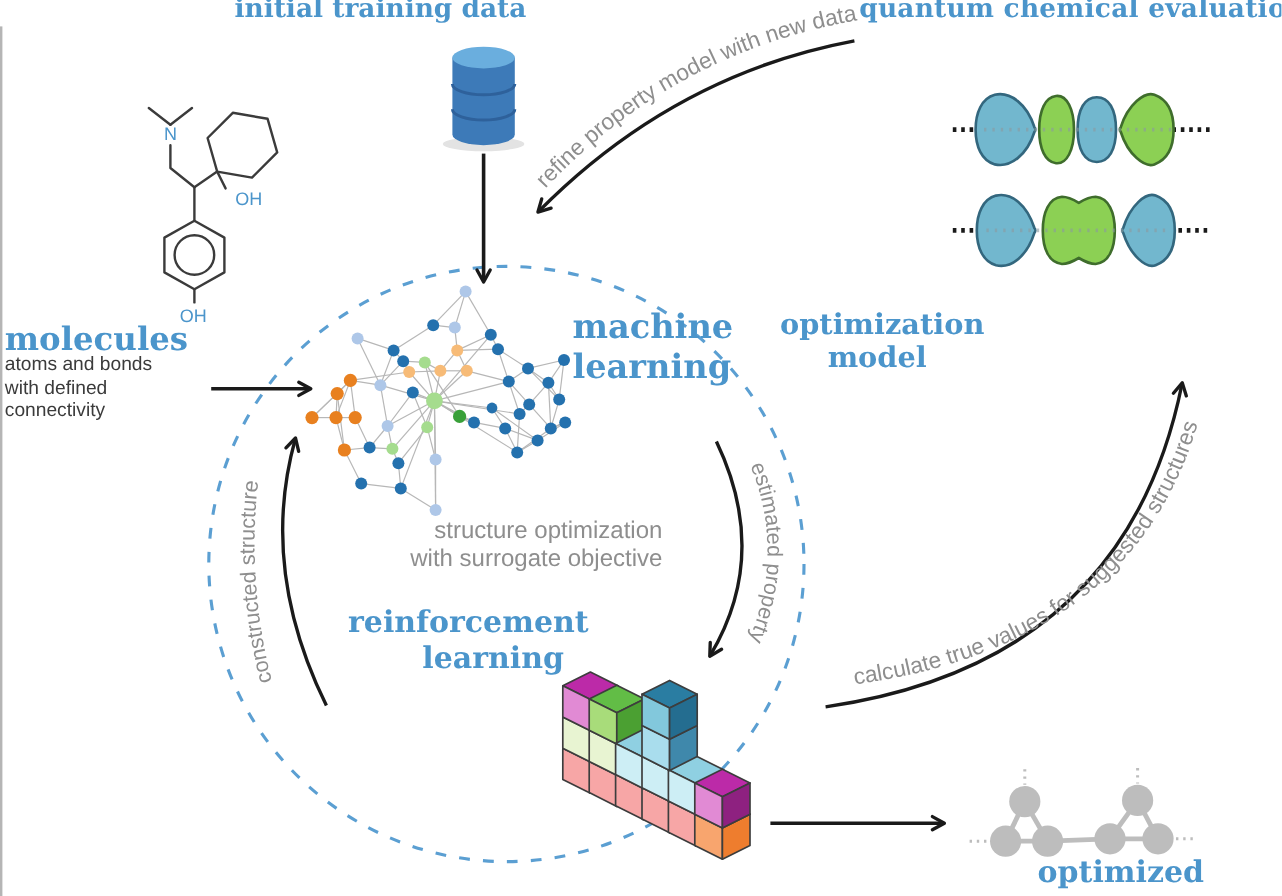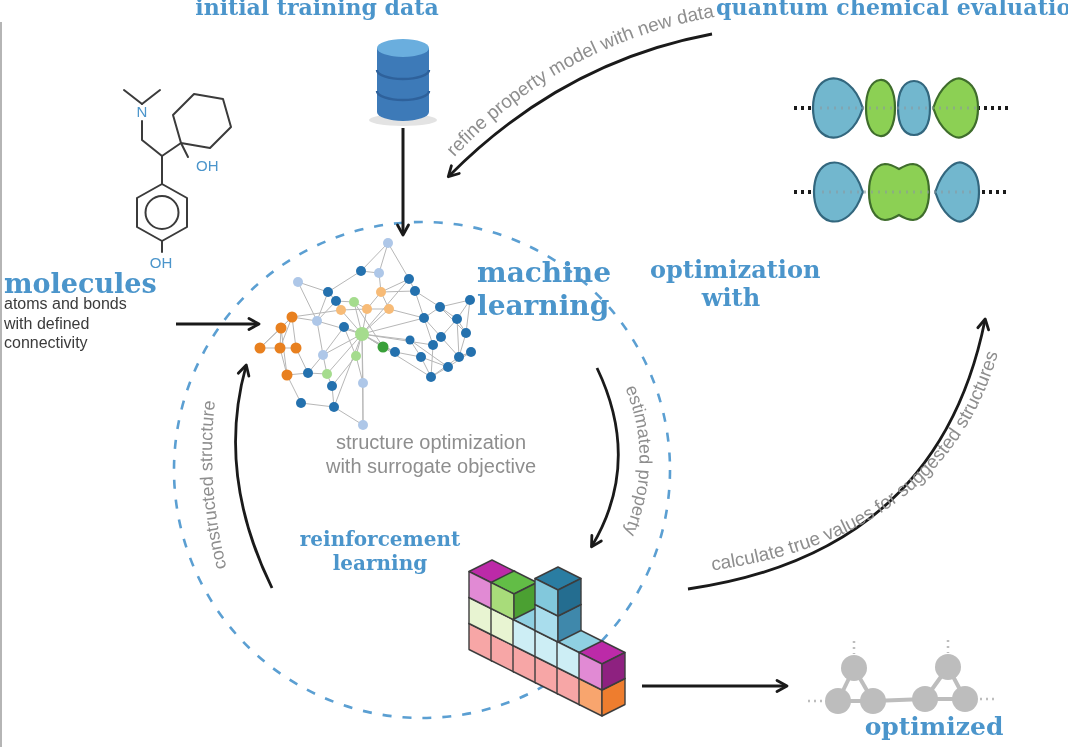--- a/index.html
+++ b/index.html
@@ -11,27 +11,27 @@
   .heading{
     position:absolute;color:var(--heading,#4b95cb);
     font-family:"DejaVu Serif","Liberation Serif",serif;
     font-weight:700;line-height:1.18;white-space:pre-line;
   }
   .h-init{left:192px;top:-5px;width:250px;text-align:center;font-size:22px;}
   .h-quantum{left:716px;top:-5px;width:380px;text-align:left;font-size:22px;letter-spacing:.2px;}
   .h-molecules{left:4px;top:268px;font-size:27px;}
   .h-ml{left:460px;top:256px;width:118px;text-align:center;font-size:28px;margin-left:17px;}
   .h-opt{left:650px;top:256px;width:162px;text-align:center;font-size:24px;}
-  .h-rl{left:290px;top:528px;width:180px;text-align:center;font-size:20px;}
+  .h-rl{left:290px;top:504px;width:180px;text-align:right;font-size:25px;}
   .h-optstruct{left:798px;top:712px;width:272px;text-align:center;font-size:25px;}
   .graytext{
     position:absolute;color:var(--gray,#8e8e8e);font-size:20px;line-height:1.2;
     white-space:pre-line;text-align:center;
   }
-  .g-structopt{left:310px;top:430px;width:242px;}
+  .g-structopt{left:310px;top:430px;width:242px;text-align:right;}
   .g-molmat{left:268px;top:645px;width:244px;}
   .darktext{
     position:absolute;color:var(--dark,#3b3b3b);font-size:16px;line-height:1.22;
     white-space:pre-line;text-align:left;
   }
   .d-atoms{left:4px;top:294px;width:190px;}
   svg text.curved{fill:var(--gray,#8e8e8e);font-size:19px;font-family:"Liberation Sans","DejaVu Sans",sans-serif;}
   svg text.curved.small{font-size:18px;}
   svg text.atom{fill:var(--heading,#4b95cb);font-size:15px;font-family:"Liberation Sans",sans-serif;}
 </style>
@@ -343,19 +343,19 @@
 
   <div class="heading h-init">initial training data</div>
   <div class="heading h-quantum">quantum chemical evaluation</div>
   <div class="heading h-molecules">molecules</div>
   <div class="darktext d-atoms">atoms and bonds
 with defined
 connectivity</div>
   <div class="heading h-ml">machine
 learning</div>
   <div class="heading h-opt">optimization
-with</div>
+model</div>
   <div class="heading h-rl">reinforcement
 learning</div>
   <div class="graytext g-structopt">structure optimization
 with surrogate objective</div>
   <div class="heading h-optstruct">optimized structures</div>
 </div>
 
 </body></html>

